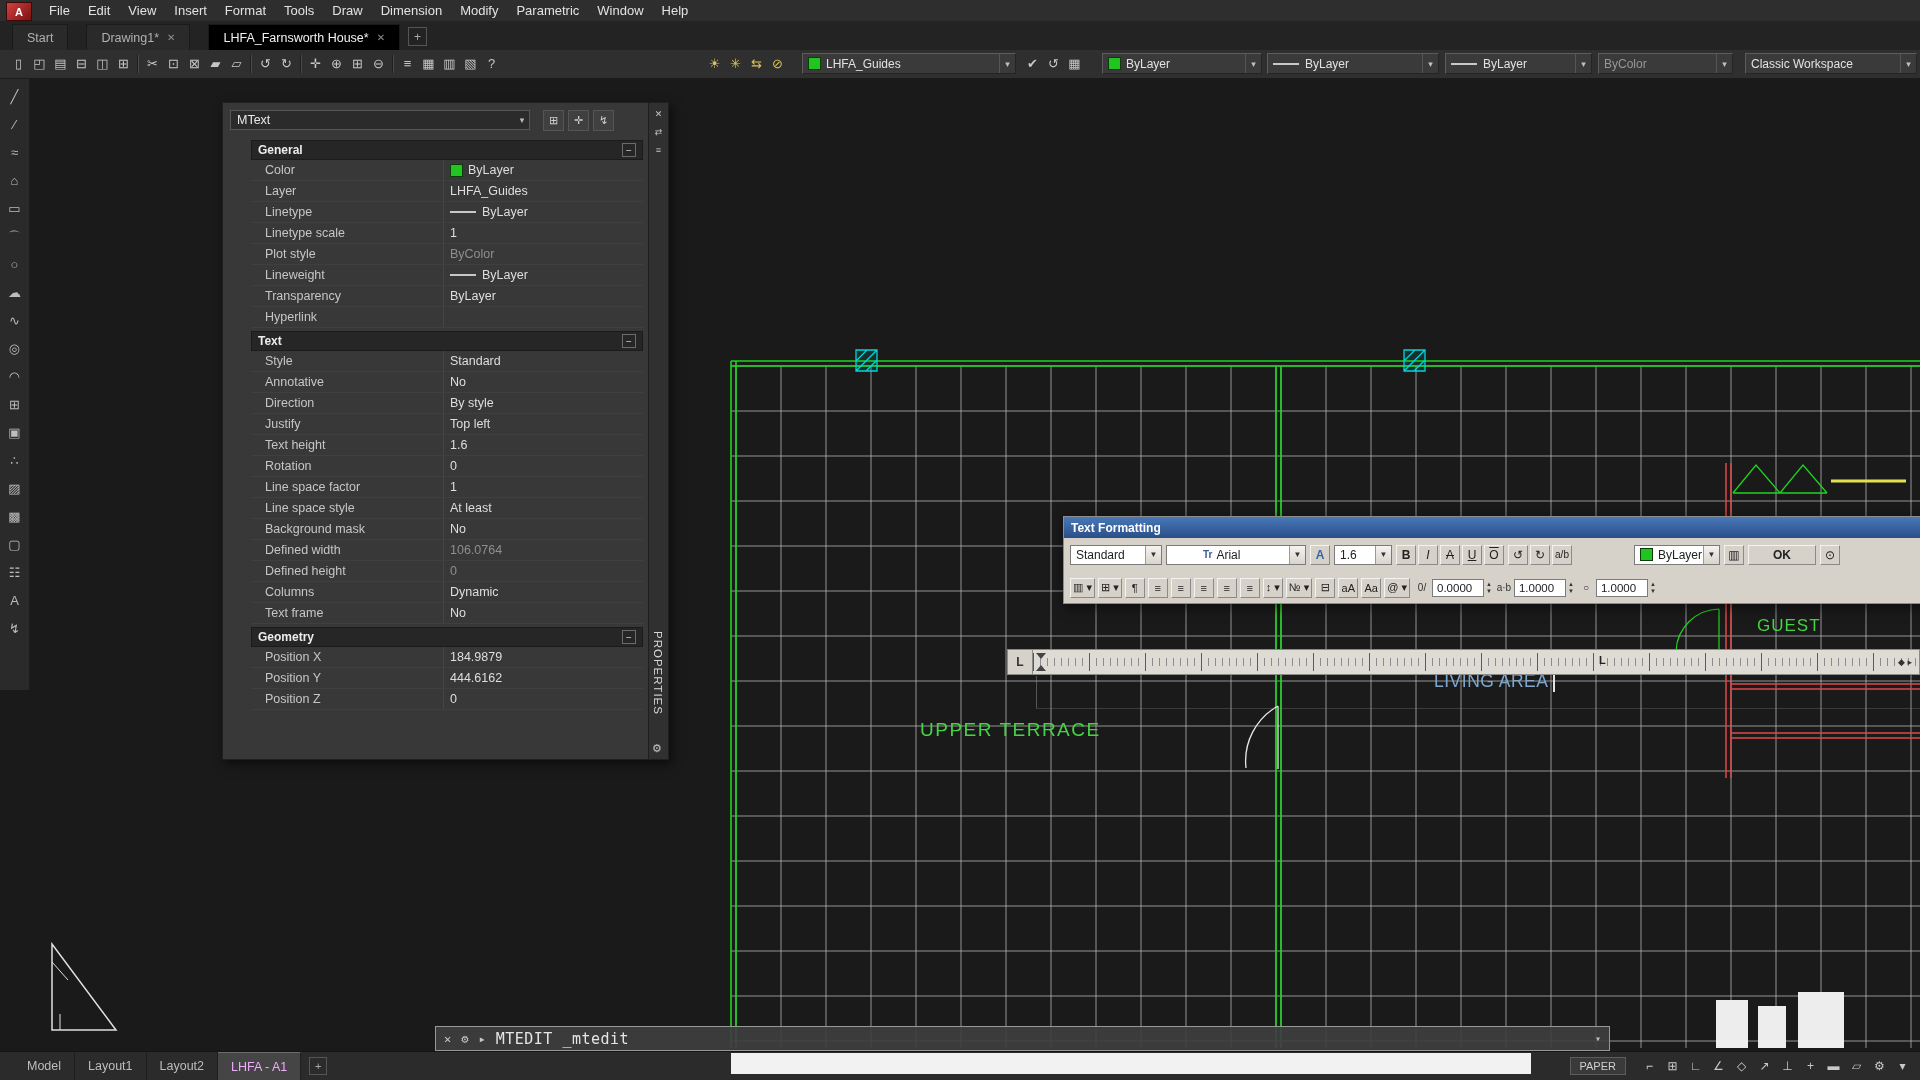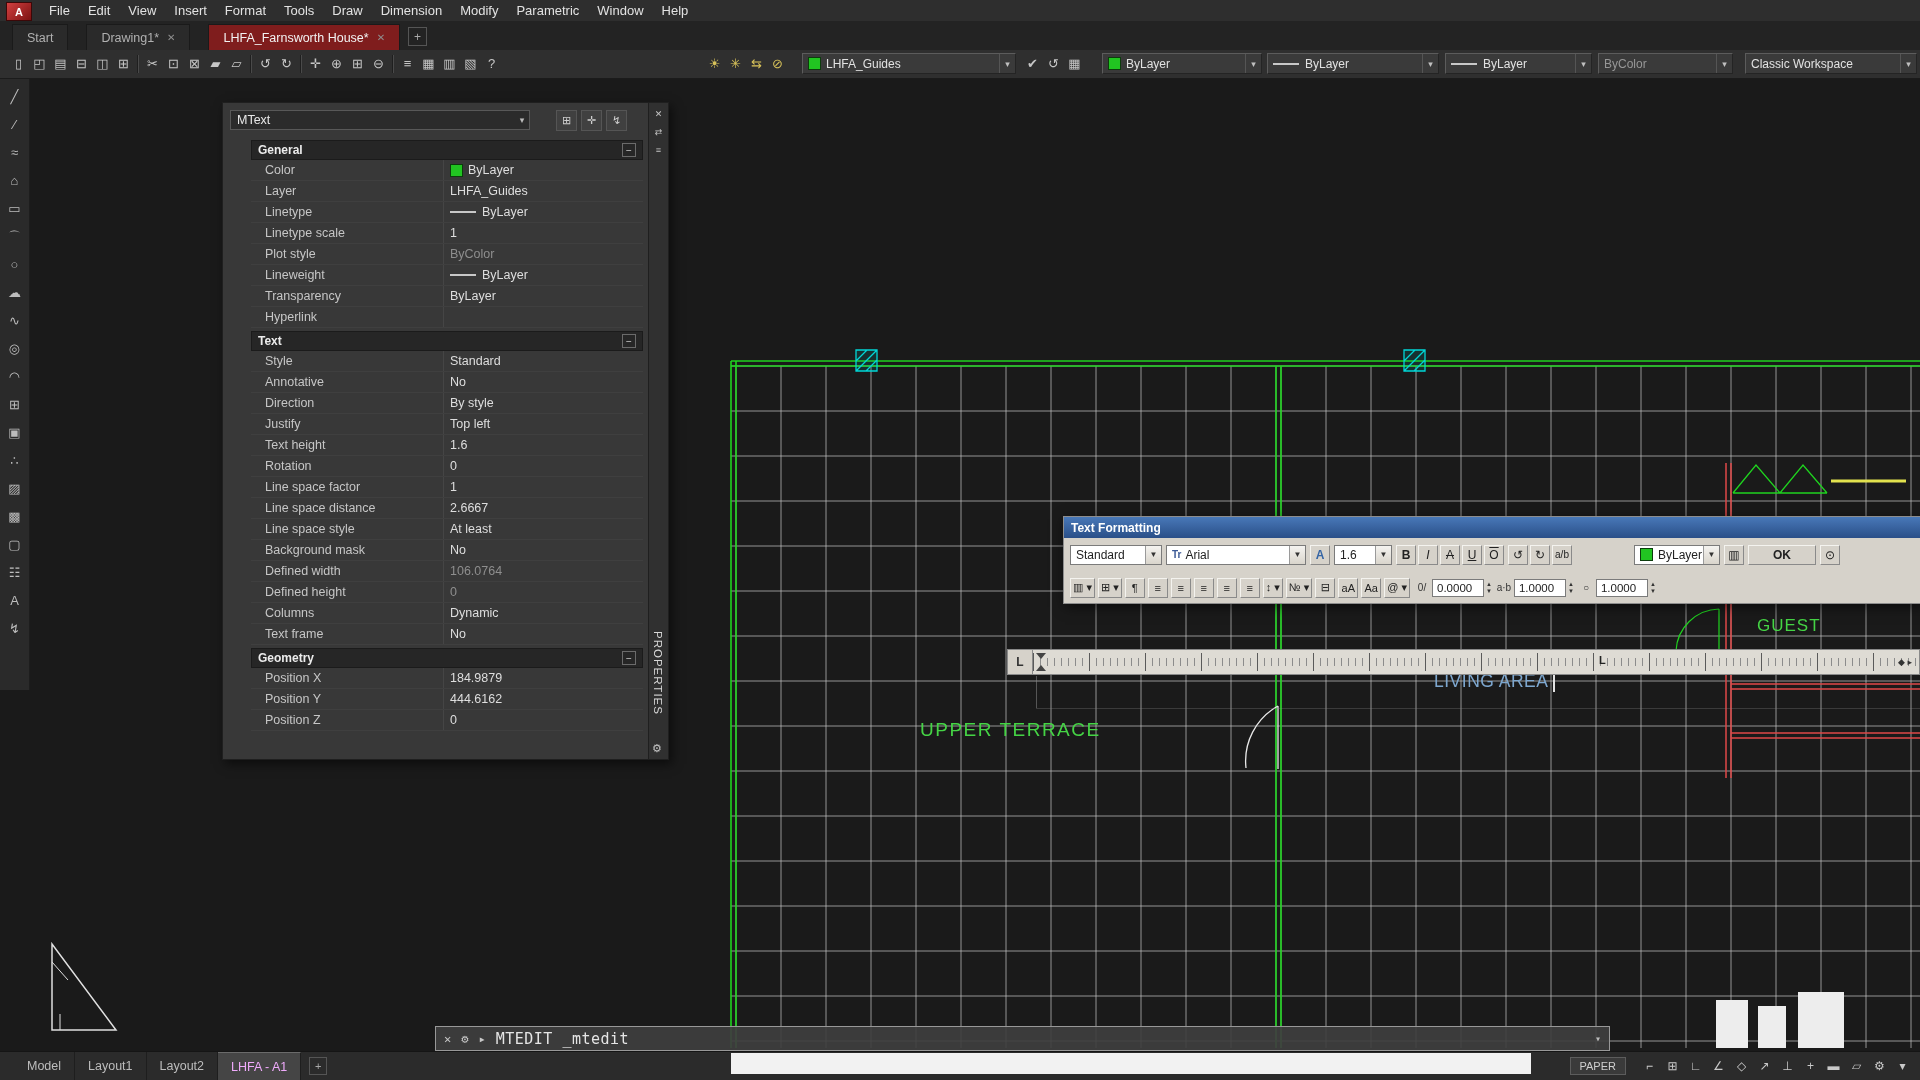--- a/index.html
+++ b/index.html
@@ -12,21 +12,21 @@
         background:linear-gradient(135deg,#d24040,#7c1212);border:1px solid #3c0808;
         color:#fff;font-weight:bold;font-size:11px;}
   .menubar{position:absolute;left:0;top:0;width:1920px;height:21px;background:#2e2e2e;
            border-bottom:1px solid #1c1c1c;display:flex;align-items:center;
            padding-left:40px;z-index:20;}
   .menu-item{padding:2px 9px;font-size:13px;color:#e2e2e2;cursor:default;}
   .filetabs{position:absolute;left:0;top:21px;width:1920px;height:29px;background:#232323;
             display:flex;align-items:flex-end;padding-left:12px;gap:2px;z-index:20;box-sizing:border-box;}
   .ftab{height:25px;display:flex;align-items:center;gap:8px;padding:0 14px;background:#2a2a2a;
         color:#b0b0b0;font-size:12.5px;border:1px solid #1a1a1a;border-bottom:none;}
-  .ftab.active{background:#7f1d1d;color:#f2f2f2;}
+  .ftab.active{background:#000000;color:#f2f2f2;}
   .ftab .x{font-size:10px;color:#8f8f8f;}
   .newtab{width:17px;height:17px;border:1px solid #555;color:#aaa;margin:0 0 4px 6px;font-size:12px;}
   .toolbar{position:absolute;left:0;top:50px;width:1920px;height:28px;background:#2f2f2f;
            border-bottom:1px solid #1b1b1b;z-index:20;}
   .icons-flow{position:absolute;left:8px;top:3px;display:flex;align-items:center;}
   .ticon{width:21px;height:21px;color:#c6c6c6;font-size:13px;display:flex;align-items:center;justify-content:center;}
   .tsep{width:1px;height:18px;background:#1f1f1f;border-right:1px solid #4a4a4a;margin:0 3px;}
   .warm{color:#d9c35a;}
   .dd{position:absolute;top:3px;height:21px;background:#3a3a3a;border:1px solid #5c5c5c;
       border-bottom-color:#242424;border-right-color:#242424;display:flex;align-items:center;
@@ -44,21 +44,21 @@
            padding-top:8px;gap:7px;z-index:5;box-sizing:border-box;}
   .dicon{width:22px;height:21px;color:#bdbdbd;font-size:13px;display:flex;align-items:center;justify-content:center;}
 
   
   #cad-canvas{position:absolute;left:0;top:0;z-index:1;}
 
   
   .palette{position:absolute;left:222px;top:102px;width:447px;height:658px;display:flex;
            z-index:10;box-shadow:3px 4px 10px rgba(0,0,0,.55);}
   .pal-main{flex:1;background:#383838;border:1px solid #1f1f1f;display:flex;flex-direction:column;box-sizing:border-box;}
-  .pal-head{height:34px;display:flex;align-items:center;padding:0 7px;gap:20px;flex:none;}
+  .pal-head{height:34px;display:flex;align-items:center;padding:0 7px;gap:7px;flex:none;}
   .pal-combo{width:300px;height:20px;background:#2b2b2b;border:1px solid #585858;display:flex;
              align-items:center;padding-left:6px;font-size:12.5px;color:#e8e8e8;box-sizing:border-box;}
   .pal-combo .arrow{margin-left:auto;width:14px;color:#bbb;font-size:9px;display:flex;justify-content:center;}
   .pal-btn{width:19px;height:19px;border:1px solid #555;background:#404040;color:#cfcfcf;font-size:11px;
            display:flex;align-items:center;justify-content:center;}
   .pal-body{flex:1;padding:0 5px 0 28px;overflow:hidden;}
   .psec-head{height:18px;background:#262626;border:1px solid #1b1b1b;display:flex;align-items:center;
              padding:0 6px;font-size:12px;font-weight:bold;color:#ececec;margin-top:3px;}
   .psec-head .min{margin-left:auto;width:12px;height:12px;border:1px solid #6b6b6b;font-size:10px;
                   display:flex;align-items:center;justify-content:center;color:#cfcfcf;font-weight:normal;}
@@ -78,21 +78,21 @@
   .tfd{position:absolute;left:1063px;top:516px;width:860px;height:88px;z-index:12;background:#d6d2ca;
        border:1px solid #8d8d8d;box-shadow:2px 3px 12px rgba(0,0,0,.55);box-sizing:border-box;}
   .tfd-title{height:21px;background:linear-gradient(#4878b8,#2a4f88);color:#fff;font-size:12px;
              font-weight:bold;display:flex;align-items:center;padding-left:7px;}
   .tfr{display:flex;align-items:center;gap:4px;padding:3px 6px;height:27px;}
   .combo{height:20px;background:#fff;border:1px solid #7b7b7b;display:flex;align-items:center;
          font-size:12px;color:#222;padding-left:5px;box-sizing:border-box;}
   .combo .carrow{margin-left:auto;width:15px;height:100%;background:linear-gradient(#f4f3f0,#d9d5cc);
                  border-left:1px solid #9a9a9a;display:flex;align-items:center;justify-content:center;
                  font-size:8px;color:#333;}
-  .ttico{font-size:10px;color:#3c5a96;font-weight:bold;margin-right:4px;}
+  .ttico{font-size:10px;color:#3c5a96;font-weight:bold;margin-right:4px;margin-left:31px;}
   .tbtn{min-width:20px;height:20px;background:#d6d2ca;border:1px solid;padding:0 2px;
         border-color:#f4f3ef #8a8a8a #8a8a8a #f4f3ef;font-size:12px;color:#222;
         display:flex;align-items:center;justify-content:center;box-sizing:border-box;}
   .tbtn.b{font-weight:bold;} .tbtn.i{font-style:italic;} .tbtn.u{text-decoration:underline;}
   .tbtn.o{text-decoration:overline;} .tbtn.s{text-decoration:line-through;}
   .tbtn.blue{color:#3565a5;font-weight:bold;}
   .okbtn{padding:0 24px;font-weight:bold;}
   .spin{display:flex;align-items:center;gap:2px;}
   .spin .sico{font-size:10px;color:#333;width:16px;text-align:center;}
   .spin .sbox{width:52px;height:18px;background:#fff;border:1px solid #7b7b7b;font-size:11.5px;
@@ -414,26 +414,20 @@
             <span>0</span>
           </div>
         </div>
         <div class="prow">
           <div class="lab">Line space factor</div>
           <div class="val">
             <span>1</span>
           </div>
         </div>
         <div class="prow">
-          <div class="lab">Line space distance</div>
-          <div class="val">
-            <span>2.6667</span>
-          </div>
-        </div>
-        <div class="prow">
           <div class="lab">Line space style</div>
           <div class="val">
             <span>At least</span>
           </div>
         </div>
         <div class="prow">
           <div class="lab">Background mask</div>
           <div class="val">
             <span>No</span>
           </div>

